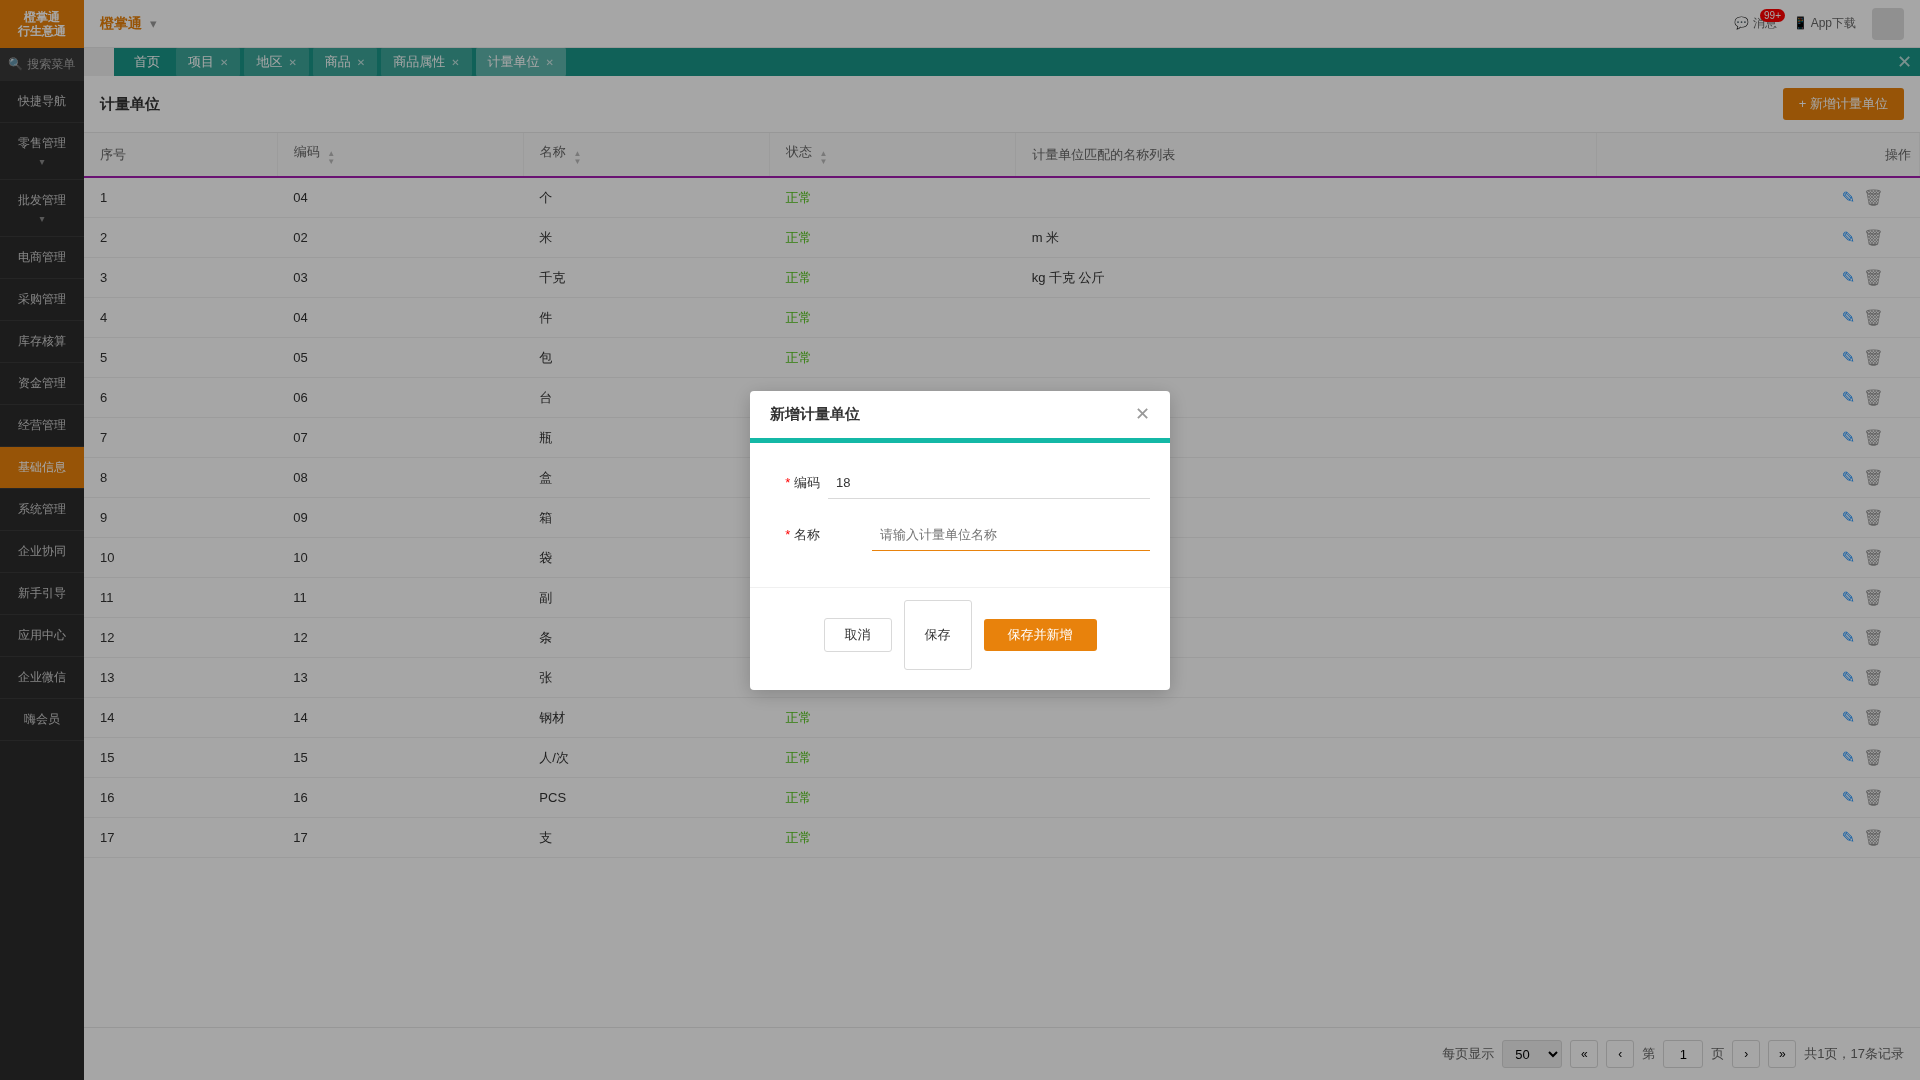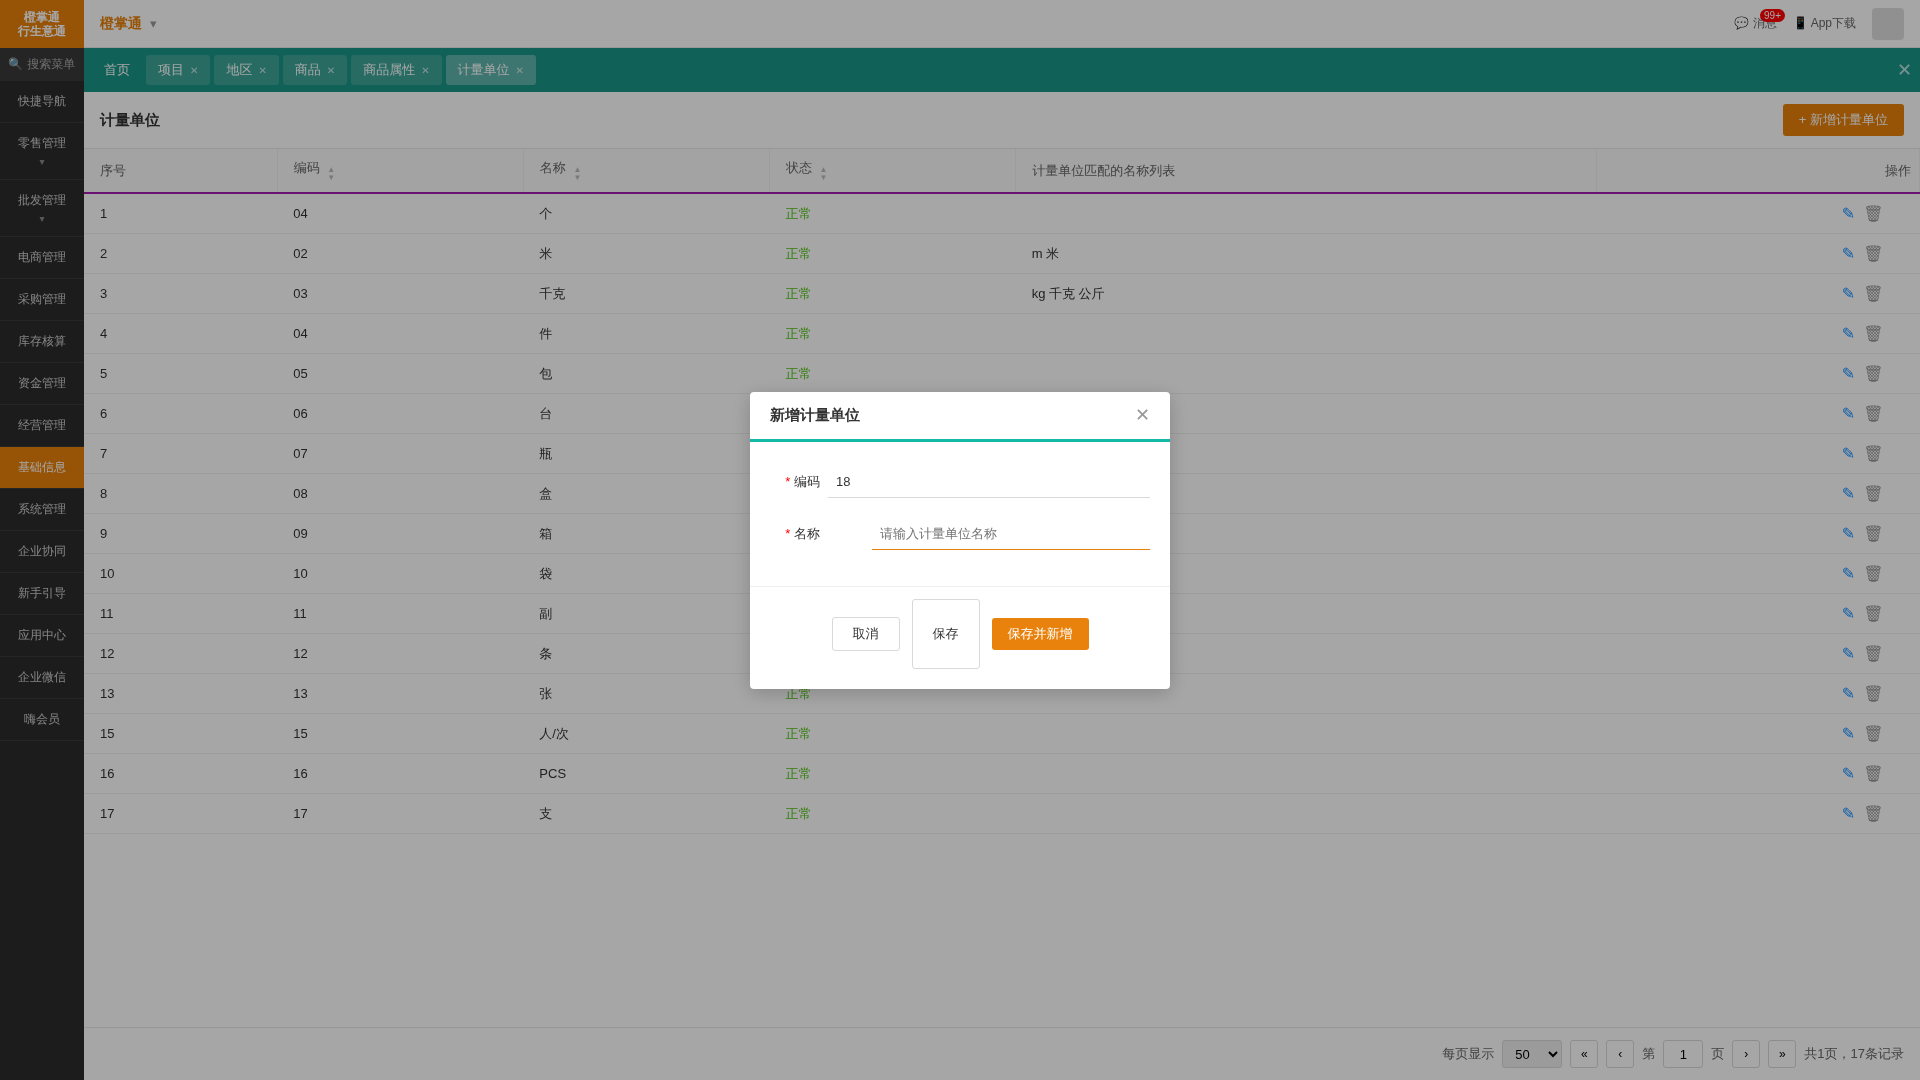--- a/index.html
+++ b/index.html
@@ -76,24 +76,25 @@
     .topbar-msg { position: relative; color: #666; font-size: 12px; cursor: pointer; }
     .topbar-badge { position: absolute; top: -6px; right: -8px; background: #f00; color: white; border-radius: 8px; font-size: 10px; padding: 1px 4px; }
     .topbar-app { color: #666; font-size: 12px; cursor: pointer; }
     .topbar-avatar { width: 32px; height: 32px; background: #ddd; border-radius: 4px; cursor: pointer; }
 
     
     .tabs-bar {
       background: #1a9688;
       display: flex;
       align-items: center;
-      height: 44px;
+      height: 28px;
       flex-shrink: 0;
       padding: 0 8px;
       gap: 4px;
+      margin-left: 30px;
     }
     .tab {
       display: flex;
       align-items: center;
       gap: 6px;
       padding: 6px 12px;
       background: rgba(255,255,255,0.15);
       color: white;
       border-radius: 3px;
       font-size: 13px;
@@ -225,21 +226,21 @@
       background: white;
       border-radius: 4px;
       width: 420px;
       box-shadow: 0 4px 20px rgba(0,0,0,0.2);
     }
     .modal-header {
       display: flex;
       align-items: center;
       justify-content: space-between;
       padding: 14px 20px;
-      border-bottom: 3px solid #14b8a6;
+      border-bottom: 5px solid #14b8a6;
     }
     .modal-title { font-size: 15px; font-weight: bold; color: #333; }
     .modal-close { color: #999; cursor: pointer; font-size: 18px; line-height: 1; }
     .modal-body { padding: 24px 20px 16px; }
     .form-row {
       display: flex;
       align-items: center;
       margin-bottom: 20px;
       gap: 8px;
     }
@@ -276,21 +277,21 @@
     .btn-save {
       padding: 25px 20px;
       border: 1px solid #d9d9d9;
       background: white;
       border-radius: 3px;
       cursor: pointer;
       font-size: 13px;
       color: #333;
     }
     .btn-save-new {
-      padding: 7px 16px;
+      padding: 7px 24px;
       background: #e8820c;
       color: white;
       border: none;
       border-radius: 3px;
       cursor: pointer;
       font-size: 13px;
     }
   </style>
 </head>
 <body>
@@ -595,20 +596,33 @@
     <td><span class="status-normal">正常</span></td>
     <td></td>
     <td>
       <div class="action-cell">
         <span class="action-btn">✎</span>
         <span class="action-del">🗑</span>
       </div>
     </td>
   </tr>
               <tr>
+    <td>14</td>
+    <td>14</td>
+    <td>钢材</td>
+    <td><span class="status-normal">正常</span></td>
+    <td></td>
+    <td>
+      <div class="action-cell">
+        <span class="action-btn">✎</span>
+        <span class="action-del">🗑</span>
+      </div>
+    </td>
+  </tr>
+              <tr>
     <td>15</td>
     <td>15</td>
     <td>人/次</td>
     <td><span class="status-normal">正常</span></td>
     <td></td>
     <td>
       <div class="action-cell">
         <span class="action-btn">✎</span>
         <span class="action-del">🗑</span>
       </div>

